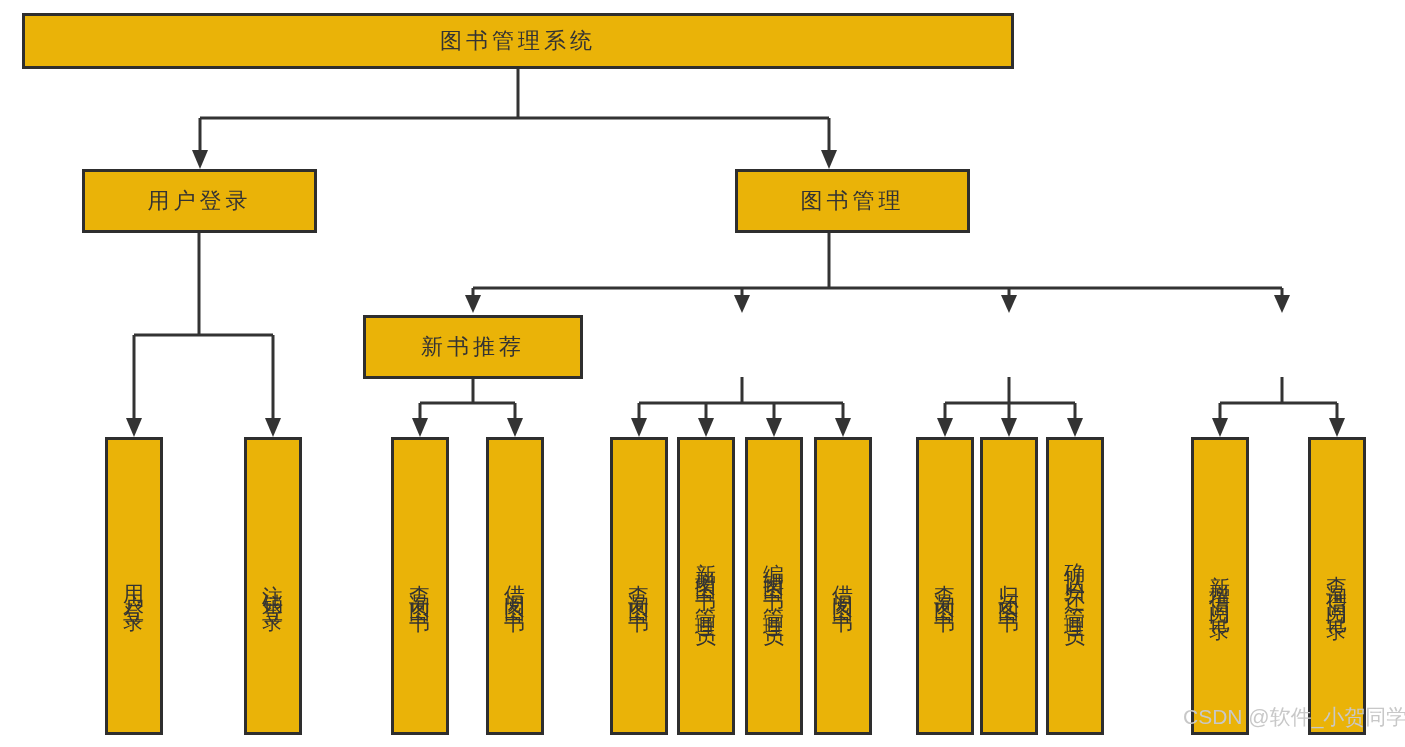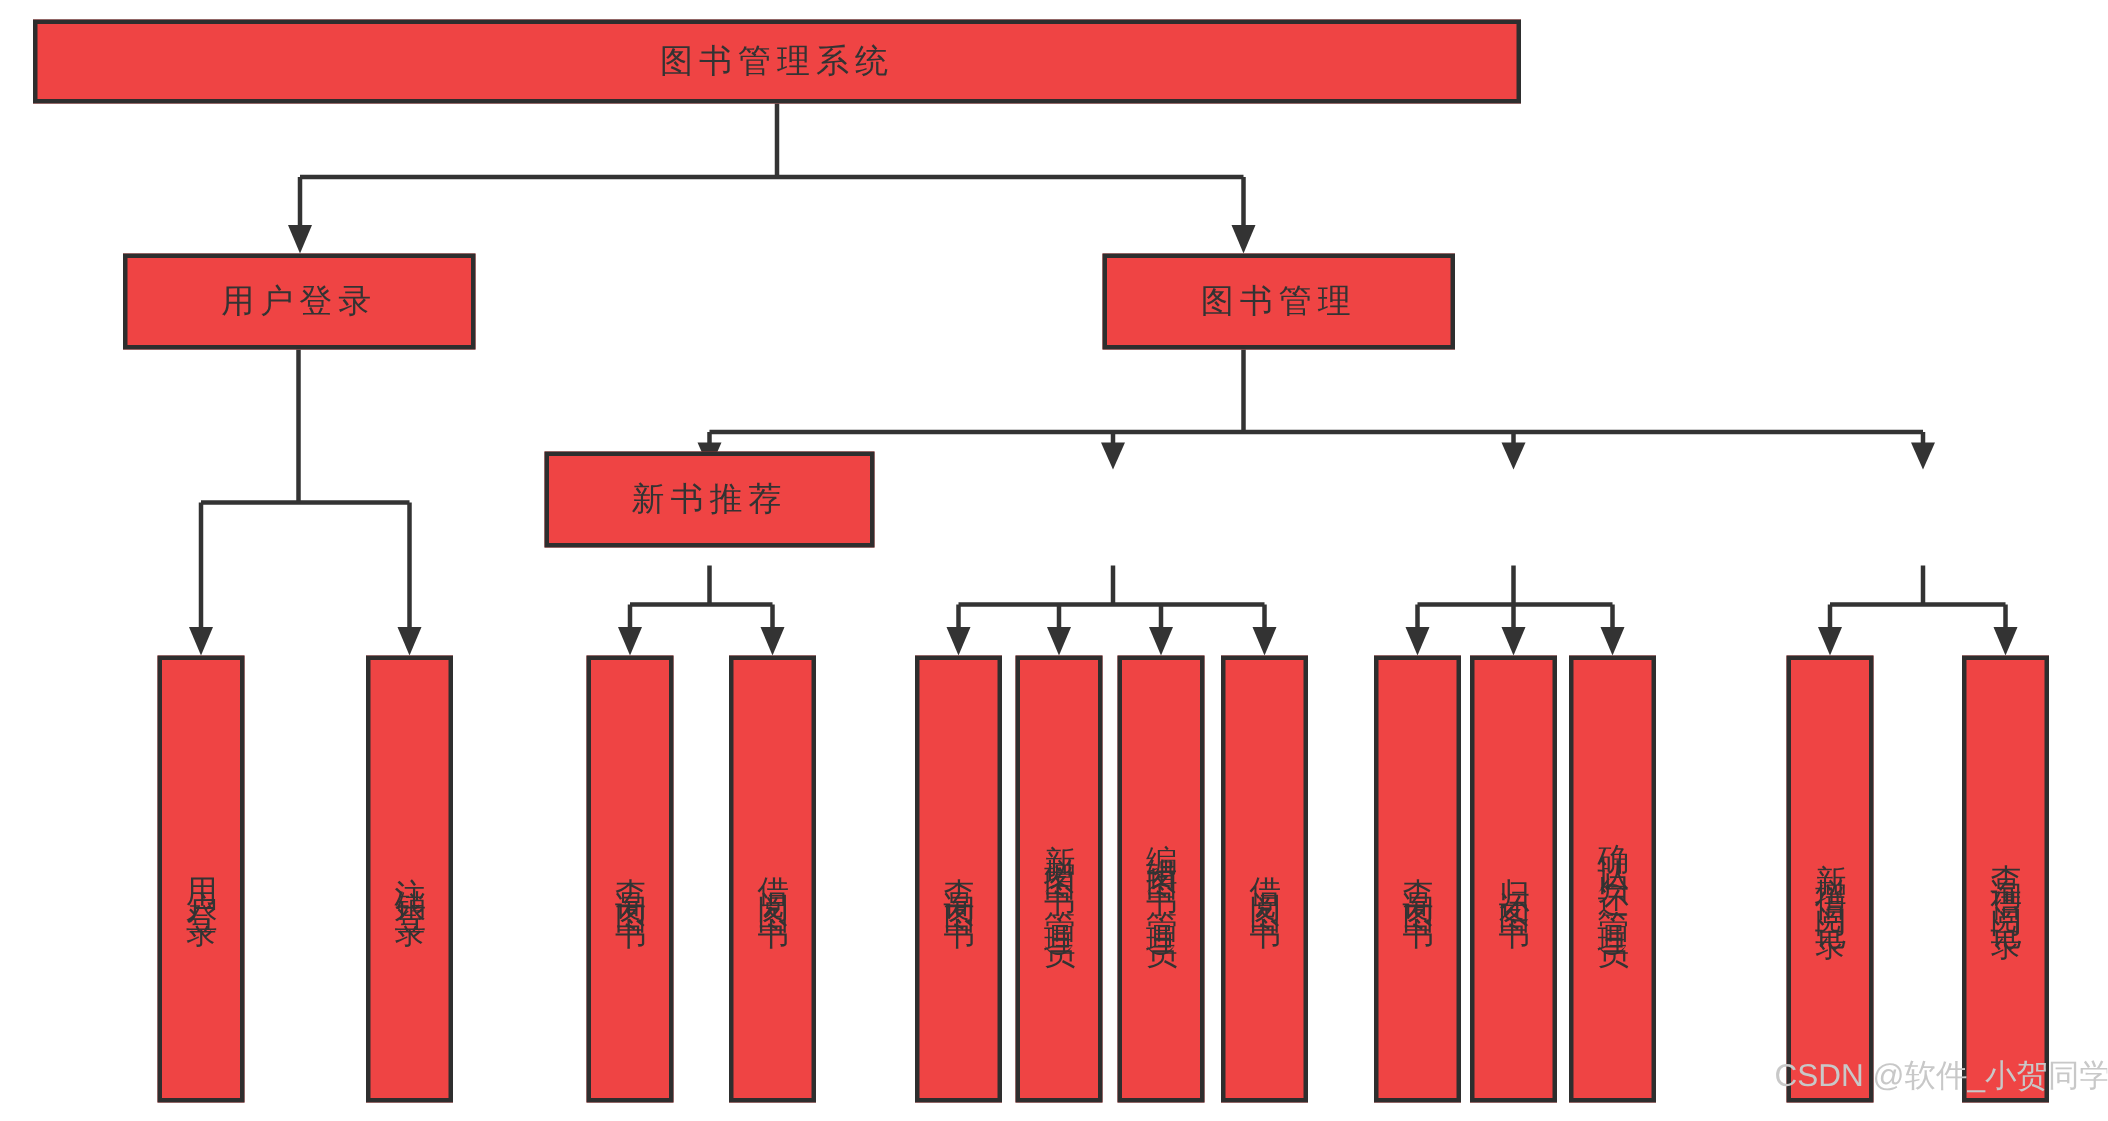--- a/index.html
+++ b/index.html
@@ -20,21 +20,21 @@
     left: 0;
     top: 0;
     width: 1405px;
     height: 747px;
     pointer-events: none;
   }
   .node {
     position: absolute;
     box-sizing: border-box;
     border: 3px solid #2e2e2e;
-    background: #ef4444;
+    background: #eab308;
     display: flex;
     align-items: center;
     justify-content: center;
     color: #333333;
     z-index: 2;
   }
   .node.h-label {
     font-size: 22px;
     letter-spacing: 4px;
     white-space: nowrap;
@@ -51,21 +51,21 @@
     letter-spacing: 9px;
     line-height: 1;
     color: #333333;
   }
   
   #node-root { left: 22px; top: 13px; width: 992px; height: 56px; }
   
   #node-user-login      { left: 82px;  top: 169px; width: 235px; height: 64px; }
   #node-book-management { left: 712px; top: 169px; width: 235px; height: 64px; margin-left: 23px; }
   
-  .node.l3 { top: 301px; width: 220px; height: 64px; }
+  .node.l3 { top: 315px; width: 220px; height: 64px; }
   #node-new-book-recommend { left: 363px; }
   #node-book-borrow        { left: 632px; }
   #node-current-borrow     { left: 899px; }
   #node-borrow-records     { left: 1172px; }
   
   #leaf-user-login          { left: 105px; }
   #leaf-logout              { left: 244px; }
   #leaf-query-books-rec     { left: 391px; }
   #leaf-borrow-books-rec    { left: 486px; }
   #leaf-query-books-borrow  { left: 610px; }

